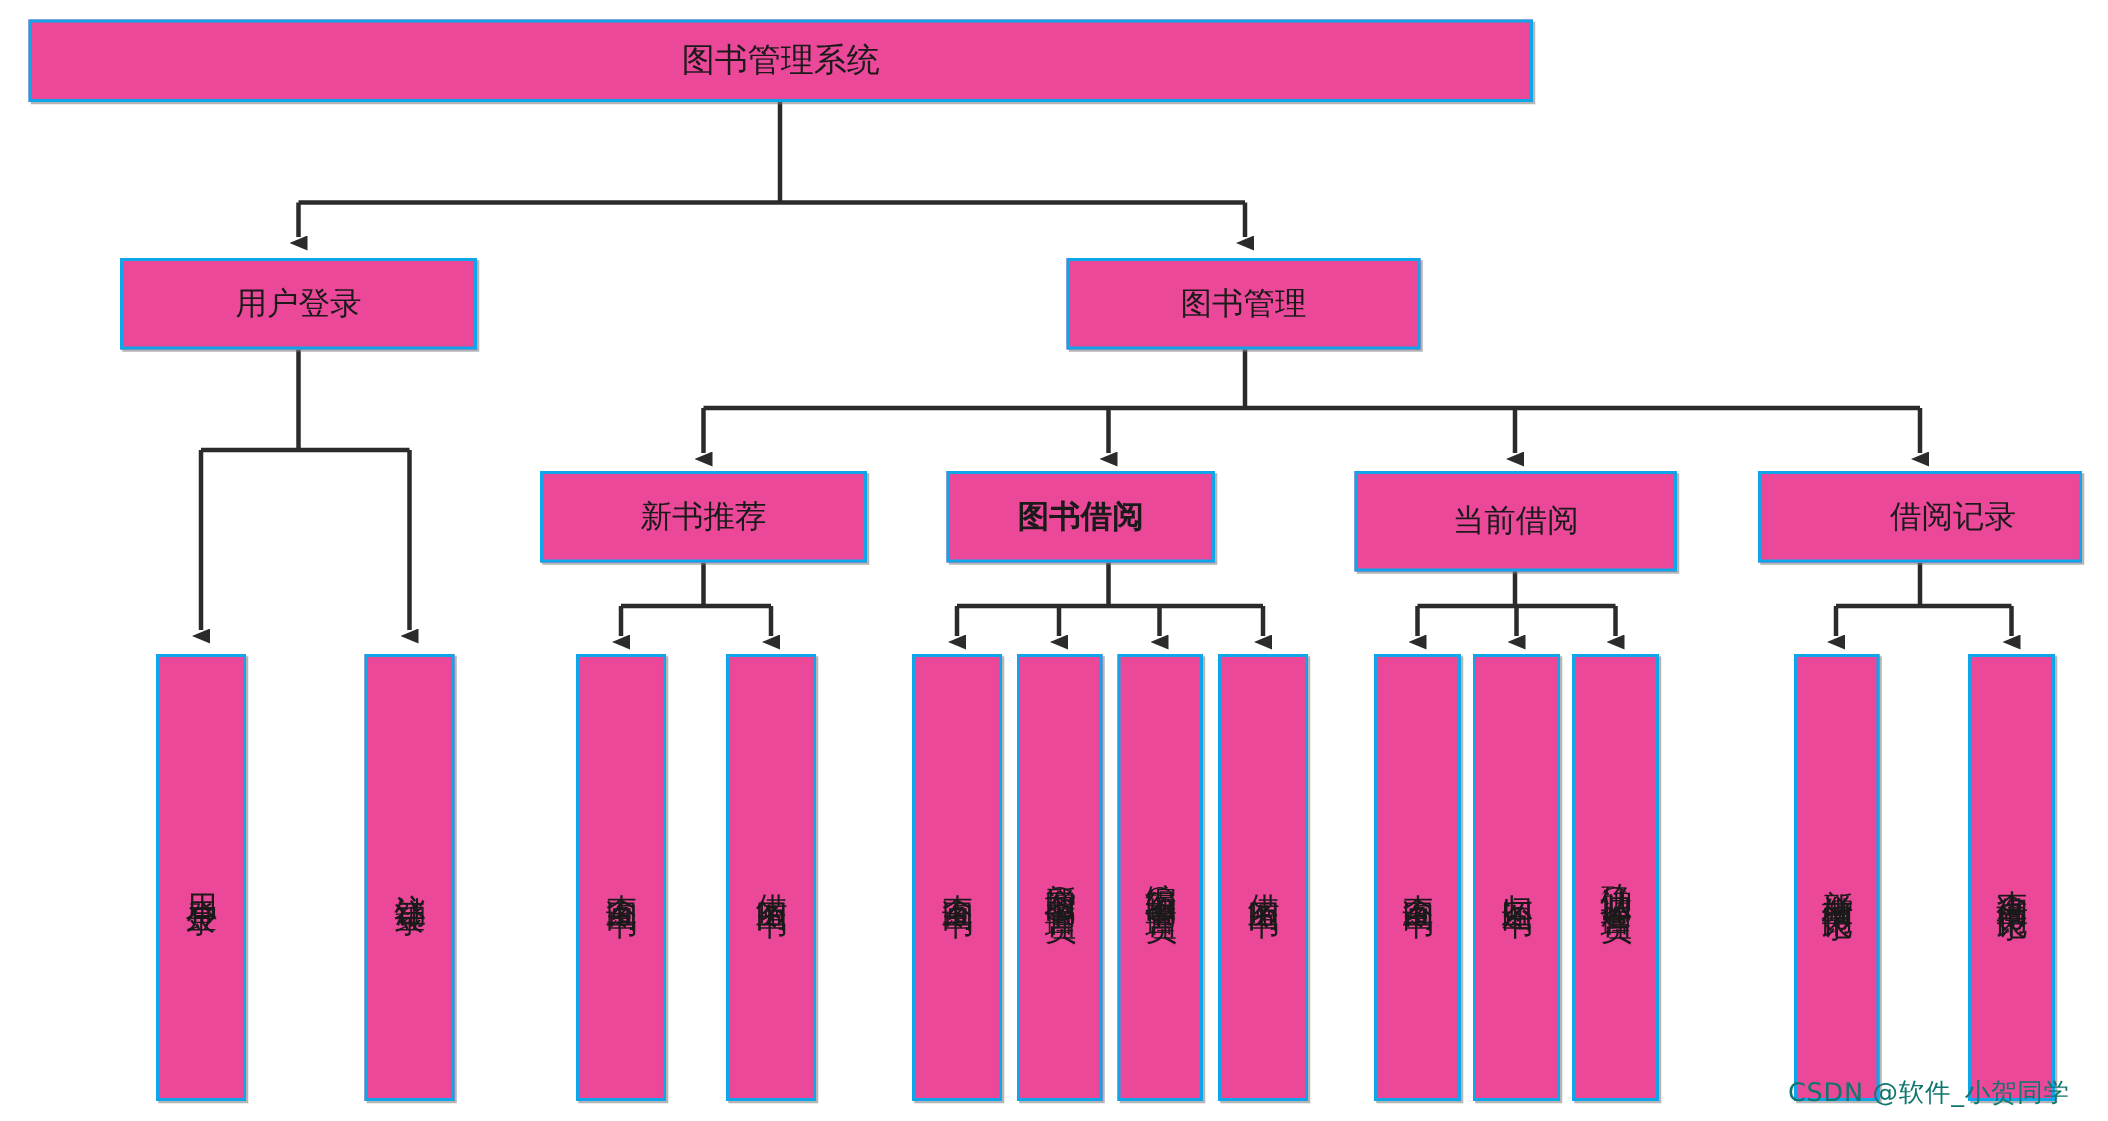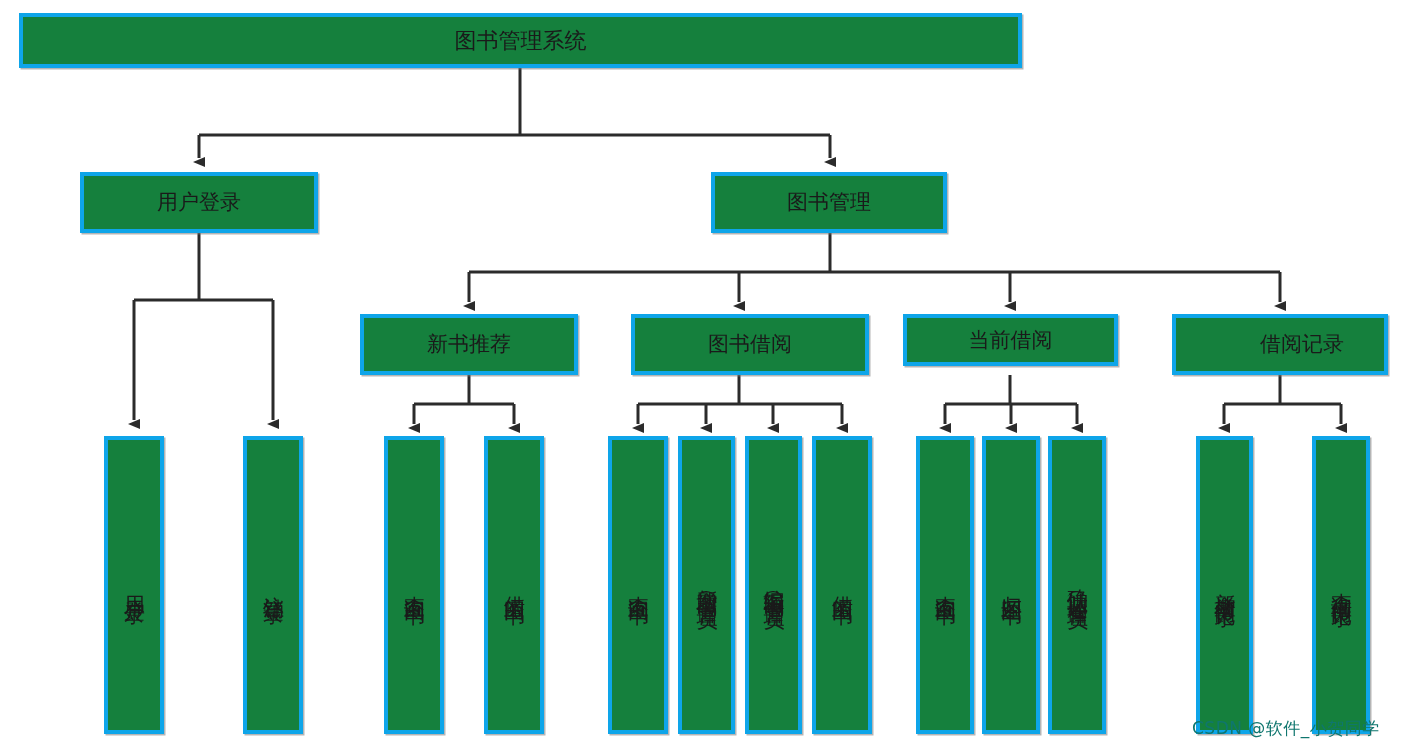--- a/index.html
+++ b/index.html
@@ -22,22 +22,22 @@
   svg.connectors {
     position: absolute;
     left: 0;
     top: 0;
     width: 1405px;
     height: 747px;
   }
   .node {
     position: absolute;
     box-sizing: border-box;
-    background: #15803d;
-    border: 4px solid #0ea5e9;
+    background: #ec4899;
+    border: 2px solid #0ea5e9;
     display: flex;
     align-items: center;
     justify-content: center;
     box-shadow: 1.5px 1.5px 0 rgba(120,120,120,0.55);
   }
   .node .label {
     color: #1a1a1a;
     text-align: center;
     line-height: 1.15;
     white-space: nowrap;
@@ -130,24 +130,24 @@
   <div class="node horizontal" style="left:80px; top:172px; width:238px; height:61px;">
     <span class="label">用户登录</span>
   </div>
   <div class="node horizontal" style="left:360px; top:314px; width:218px; height:61px;">
     <span class="label">新书推荐</span>
   </div>
 
   <div class="node horizontal" style="left:711px; top:172px; width:236px; height:61px;">
     <span class="label">图书管理</span>
   </div>
-  <div class="node horizontal" style="left:631px; top:314px; width:238px; height:61px;">
+  <div class="node horizontal" style="left:631px; top:314px; width:179px; height:61px;font-weight:bold;">
     <span class="label">图书借阅</span>
   </div>
-  <div class="node horizontal" style="left:903px; top:314px; width:215px; height:52px;">
+  <div class="node horizontal" style="left:903px; top:314px; width:215px; height:67px;">
     <span class="label">当前借阅</span>
   </div>
   <div class="node horizontal" style="left:1172px; top:314px; width:216px; height:61px;padding-left:44px;">
     <span class="label">借阅记录</span>
   </div>
 
   <div class="node vertical" style="left:104px; top:436px; width:60px; height:298px;">
     <span class="label">用户登录</span>
   </div>
   <div class="node vertical" style="left:243px; top:436px; width:60px; height:298px;">

